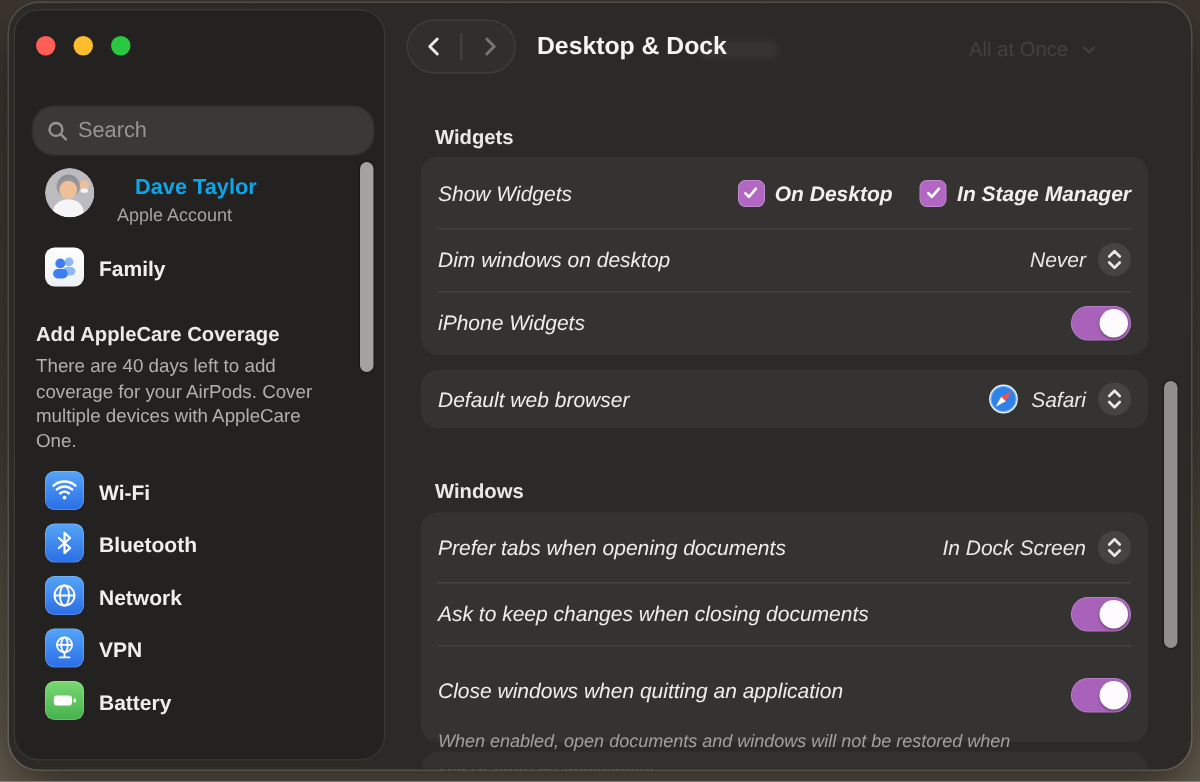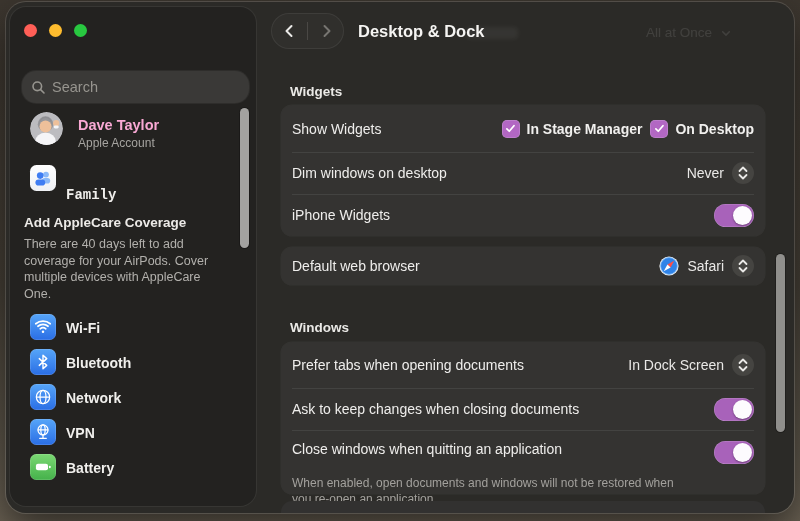--- a/index.html
+++ b/index.html
@@ -27,21 +27,21 @@
     position:absolute; left:12px; top:64px; width:227px; height:27px;
     background:#3a3937; border-radius:14px; display:flex; align-items:center;
     box-shadow:0 0 0 1px rgba(255,255,255,0.05); padding:16px 9px; gap:6px;
   }
   #search-field input {
     background:transparent; border:none; outline:none; color:#e8e7e4;
     font-size:14.5px; width:170px; font-family:"Liberation Sans",sans-serif;
   }
   #search-field input::placeholder { color:#97958f; }
   #avatar { position:absolute; left:20px; top:105px; width:33px; height:33px; border-radius:50%; overflow:hidden; }
-  .acct-name { position:absolute; left:68px; top:110px; font-size:14.5px; font-weight:700; color:#f9a8d4; }
+  .acct-name { position:absolute; left:80px; top:110px; font-size:14.5px; font-weight:700; color:#0ea5e9; }
   .acct-sub  { position:absolute; left:68px; top:129px; font-size:12px; color:#a6a4a0; }
   .sb-icon { position:absolute; left:20px; width:26px; height:26px; border-radius:6.5px;
     display:flex; align-items:center; justify-content:center;
     background:linear-gradient(180deg,#56a5f8,#2a6ee5); box-shadow:inset 0 0 0 0.5px rgba(255,255,255,0.25); }
   .sb-icon.white { background:linear-gradient(180deg,#ffffff,#eef0f4); }
   .sb-icon.green { background:linear-gradient(180deg,#7bd873,#45b14b); }
   .sb-label { position:absolute; left:56px; font-size:14px; font-weight:600; color:#f0efec; }
   .ac-head { position:absolute; left:14px; top:208px; font-size:13.5px; font-weight:700; color:#eceae7;text-align:center; }
   .ac-body { position:absolute; left:14px; top:229px; width:202px; font-size:12.5px; line-height:16.5px; color:#b2b0ac; }
   #sidebar-scrollbar { position:absolute; left:230px; top:101px; width:9px; height:140px;
@@ -55,21 +55,21 @@
   .nav-half { width:35px; height:34px; display:flex; align-items:center; justify-content:center; }
   .nav-divider { width:1px; height:18px; background:#4a4845; }
   #page-title { position:absolute; left:352px; top:20px; font-size:16.5px; font-weight:700; color:#f5f4f2; }
   #ghost-smudge { position:absolute; left:460px; top:25px; width:52px; height:12px; border-radius:4px;
     background:rgba(255,255,255,0.05); filter:blur(2px); }
   #ghost-option { position:absolute; left:640px; top:23px; display:flex; gap:9px; align-items:center;
     color:#ffffff; opacity:0.10; font-size:13.5px; }
   
   .section-header { position:absolute; left:284px; font-size:13.5px; font-weight:700; color:#eae9e6; }
   .card { position:absolute; left:275px; width:484px; background:#343331; border-radius:11px;
-    box-shadow:0 0 0 0.5px rgba(255,255,255,0.05); }
+    box-shadow:0 0 0 0.5px rgba(255,255,255,0.05);font-style:italic; }
   .row { position:absolute; left:0; width:484px; display:flex; align-items:center;
     padding:0 11px; justify-content:space-between; }
   .row-label { font-size:14px; color:#efeeec; }
   .row-right { display:flex; align-items:center; gap:8px; }
   .divider { position:absolute; left:11px; width:462px; height:1px; background:rgba(255,255,255,0.08); }
   .checkbox { width:18px; height:18px; border-radius:5px; background:#b267c3;
     display:flex; align-items:center; justify-content:center; box-shadow:inset 0 0 0 0.5px rgba(255,255,255,0.3); }
   .cb-label { font-size:14px; font-weight:600; color:#f1f0ee; }
   .cb-group { display:flex; align-items:center; gap:7px; }
   .value-text { font-size:14px; color:#e9e8e6; }
@@ -128,21 +128,21 @@
       <div class="acct-sub">Apple Account</div>
 
       <div class="sb-icon white" style="top:158px;">
         <svg width="22" height="22" viewBox="0 0 22 22">
           <circle cx="14" cy="7.6" r="2.9" fill="#8bb9f9"></circle>
           <rect x="10" y="11" width="8.2" height="5.6" rx="2.8" fill="#8bb9f9"></rect>
           <circle cx="8.2" cy="8.6" r="3.3" fill="#3f7df2"></circle>
           <rect x="3.4" y="12.4" width="9.8" height="6.2" rx="3.1" fill="#3f7df2"></rect>
         </svg>
       </div>
-      <div class="sb-label" style="top:180px;font-family:Liberation Mono, monospace;">Family</div>
+      <div class="sb-label" style="top:164px;">Family</div>
 
       <div class="ac-head">Add AppleCare Coverage</div>
       <div class="ac-body">There are 40 days left to add coverage for your AirPods. Cover multiple devices with AppleCare One.</div>
 
       <div class="sb-icon" style="top:307px;">
         <svg width="20" height="20" viewBox="0 0 24 24" fill="none" stroke="#fff" stroke-width="2" stroke-linecap="round">
           <path d="M8.6 14.2 a5.3 5.3 0 0 1 6.8 0"></path>
           <path d="M5.9 11.1 a9.4 9.4 0 0 1 12.2 0"></path>
           <path d="M3.3 8.1 a13.4 13.4 0 0 1 17.4 0"></path>
           <circle cx="12" cy="17.6" r="1.5" fill="#fff" stroke="none"></circle>
@@ -209,35 +209,35 @@
           <polyline points="2,4.5 6,8.5 10,4.5"></polyline>
         </svg>
     </div>
 
     <div class="section-header" style="top:82px;">Widgets</div>
 
     <div class="card" style="top:103px; height:131px;">
       <div class="row" style="top:0; height:47px;">
         <span class="row-label">Show Widgets</span>
         <span class="row-right">
+          <span class="cb-group">
+            <span class="checkbox">
+              <svg width="13" height="13" viewBox="0 0 18 18">
+                  <polyline points="4,9.5 7.3,12.8 13.8,5.2" fill="none" stroke="#fff" stroke-width="2.4" stroke-linecap="round" stroke-linejoin="round"></polyline>
+                </svg>
+            </span>
+            <span class="cb-label">On Desktop</span>
+          </span>
           <span class="cb-group" style="margin-left:10px;">
             <span class="checkbox">
               <svg width="13" height="13" viewBox="0 0 18 18">
                   <polyline points="4,9.5 7.3,12.8 13.8,5.2" fill="none" stroke="#fff" stroke-width="2.4" stroke-linecap="round" stroke-linejoin="round"></polyline>
                 </svg>
             </span>
             <span class="cb-label">In Stage Manager</span>
-          </span>
-          <span class="cb-group">
-            <span class="checkbox">
-              <svg width="13" height="13" viewBox="0 0 18 18">
-                  <polyline points="4,9.5 7.3,12.8 13.8,5.2" fill="none" stroke="#fff" stroke-width="2.4" stroke-linecap="round" stroke-linejoin="round"></polyline>
-                </svg>
-            </span>
-            <span class="cb-label">On Desktop</span>
           </span>
         </span>
       </div>
       <div class="divider" style="top:47px;"></div>
       <div class="row" style="top:47px; height:42px;">
         <span class="row-label">Dim windows on desktop</span>
         <span class="row-right">
           <span class="value-text">Never</span>
           <span class="stepper">
             <svg width="12" height="16" viewBox="0 0 12 16" fill="none" stroke="#e9e8e6" stroke-width="1.8" stroke-linecap="round" stroke-linejoin="round">
@@ -298,21 +298,21 @@
         </span>
       </div>
       <div class="divider" style="top:46px;"></div>
       <div class="row" style="top:46px; height:42px;">
         <span class="row-label">Ask to keep changes when closing documents</span>
         <span class="toggle">
             <span class="knob"></span>
           </span>
       </div>
       <div class="divider" style="top:88px;"></div>
-      <div class="row" style="top:88px; height:64px; align-items:flex-start; padding-top:11px;">
+      <div class="row" style="top:88px; height:64px; align-items:flex-start; padding-top:22px;">
         <span style="display:flex; flex-direction:column;">
           <span class="row-label">Close windows when quitting an application</span>
           <span class="desc-text">When enabled, open documents and windows will not be restored when you re-open an application.</span>
         </span>
         <span class="toggle">
             <span class="knob"></span>
           </span>
       </div>
     </div>
 

